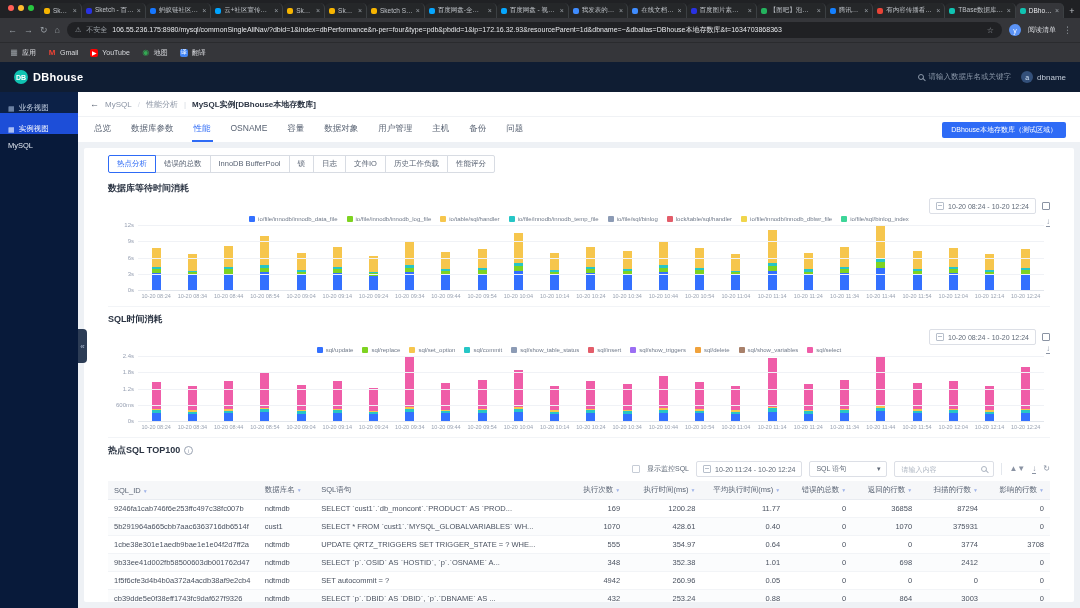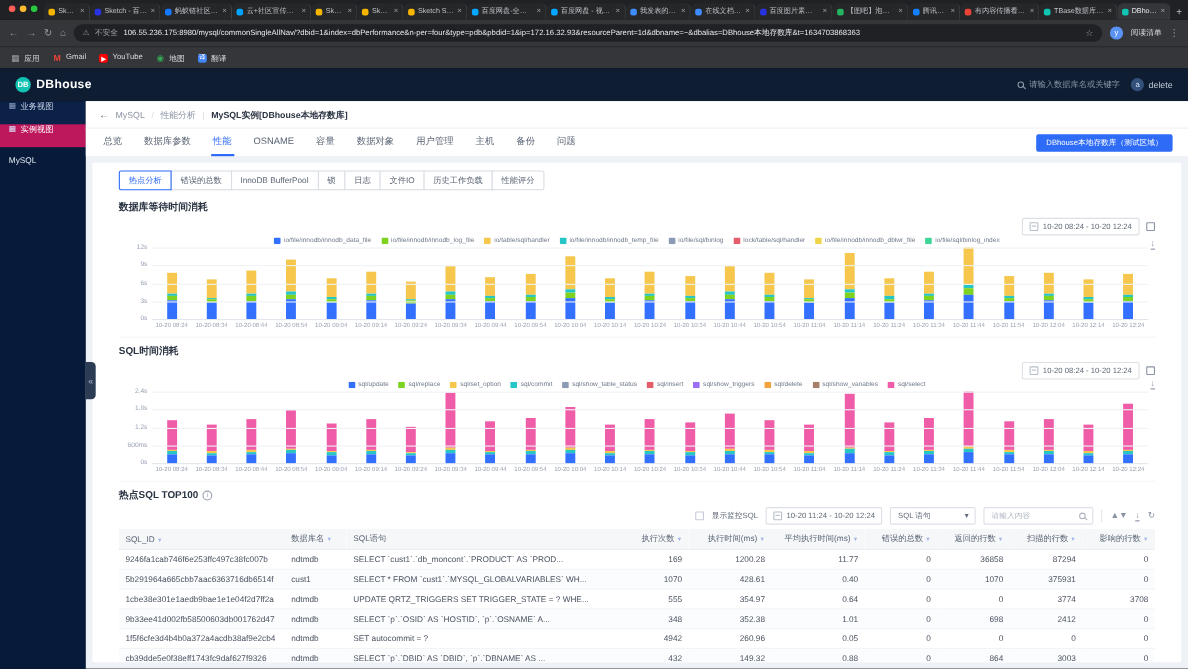--- a/index.html
+++ b/index.html
@@ -47,23 +47,23 @@
   .appnav span{color:#c2cbd8;font-size:8px;cursor:pointer;white-space:nowrap}
   .hsearch{margin-left:auto;display:flex;align-items:center;gap:5px;color:#8a97a8;font-size:7.5px}
   .icon-search{width:6px;height:6px;border:1px solid currentColor;border-radius:50%;position:relative;display:inline-block}
   .icon-search::after{content:"";position:absolute;width:4px;height:1px;background:currentColor;transform:rotate(45deg);right:-3px;bottom:-1px}
   .huser{display:flex;align-items:center;gap:4px;color:#c2cbd8;font-size:8px}
   .avatar-hd{width:12px;height:12px;border-radius:50%;background:#33507a;color:#cfe0f5;font-size:7px;display:flex;align-items:center;justify-content:center}
 
   
   .workarea{flex:1;display:flex;position:relative;min-height:0}
   .sidebar{width:78px;background:#0c2147;display:flex;flex-direction:column;flex:none}
-  .side-tab{height:21px;display:flex;align-items:flex-start;gap:4px;padding:0 8px;font-size:7.5px;color:#c6d3e6;cursor:pointer}
+  .side-tab{height:21px;display:flex;align-items:flex-end;gap:4px;padding:0 8px;font-size:7.5px;color:#c6d3e6;cursor:pointer}
   .side-tab .sicon{font-size:7px;color:#8fa5c6}
-  .side-tab.active{background:#be185d;color:#fff}
+  .side-tab.active{background:#1d4ed8;color:#fff}
   .side-tab.active .sicon{color:#dce7ff}
   .tree{flex:1;background:#081a3a;padding:7px 8px}
   .tree-item{color:#e3e9f2;font-size:7.5px;cursor:pointer}
   .collapse-handle{position:absolute;left:78px;top:46%;width:9px;height:34px;background:#2c3c55;color:#aebcd2;border-radius:0 4px 4px 0;display:flex;align-items:center;justify-content:center;font-size:8px;z-index:5;cursor:pointer}
 
   .main{flex:1;min-width:0;display:flex;flex-direction:column;background:#eef1f5}
   .breadcrumb{height:24px;background:#fff;display:flex;align-items:center;gap:6px;padding:0 12px;font-size:8px;color:#8a93a3;flex:none}
   .breadcrumb .back{color:#5a6474;font-size:9px;cursor:pointer}
   .breadcrumb .sep{color:#d4d9e1}
   .breadcrumb .current{color:#2b3443;font-weight:bold}
@@ -268,21 +268,21 @@
     <div class="logo">
       <span class="logo-mark">DB</span>
       <span class="logo-text">DBhouse</span>
     </div>
     <div class="hsearch">
       <span class="icon-search"></span>
       <span>请输入数据库名或关键字</span>
     </div>
     <div class="huser">
       <span class="avatar-hd">a</span>
-      <span>delete</span>
+      <span>dbname</span>
     </div>
   </div>
 
   <div class="workarea">
     <div class="sidebar">
       <div id="sidetabs">
           <div class="side-tab">
             <span class="sicon">▦</span>
             <span>业务视图</span>
           </div>
@@ -1032,21 +1032,21 @@
                     <td class="num">0</td>
                     <td class="num">0</td>
                     <td class="num">0</td>
                     <td class="num">0</td>
                   </tr>
                   <tr>
                     <td>cb39dde5e0f38eff1743fc9daf627f9326</td>
                     <td>ndtmdb</td>
                     <td class=" link">SELECT `p`.`DBID` AS `DBID`, `p`.`DBNAME` AS ...</td>
                     <td class="num">432</td>
-                    <td class="num">149.32</td>
+                    <td class="num">253.24</td>
                     <td class="num">0.88</td>
                     <td class="num">0</td>
                     <td class="num">864</td>
                     <td class="num">3003</td>
                     <td class="num">0</td>
                   </tr>
                 </tbody>
             </table>
           </div>
 

